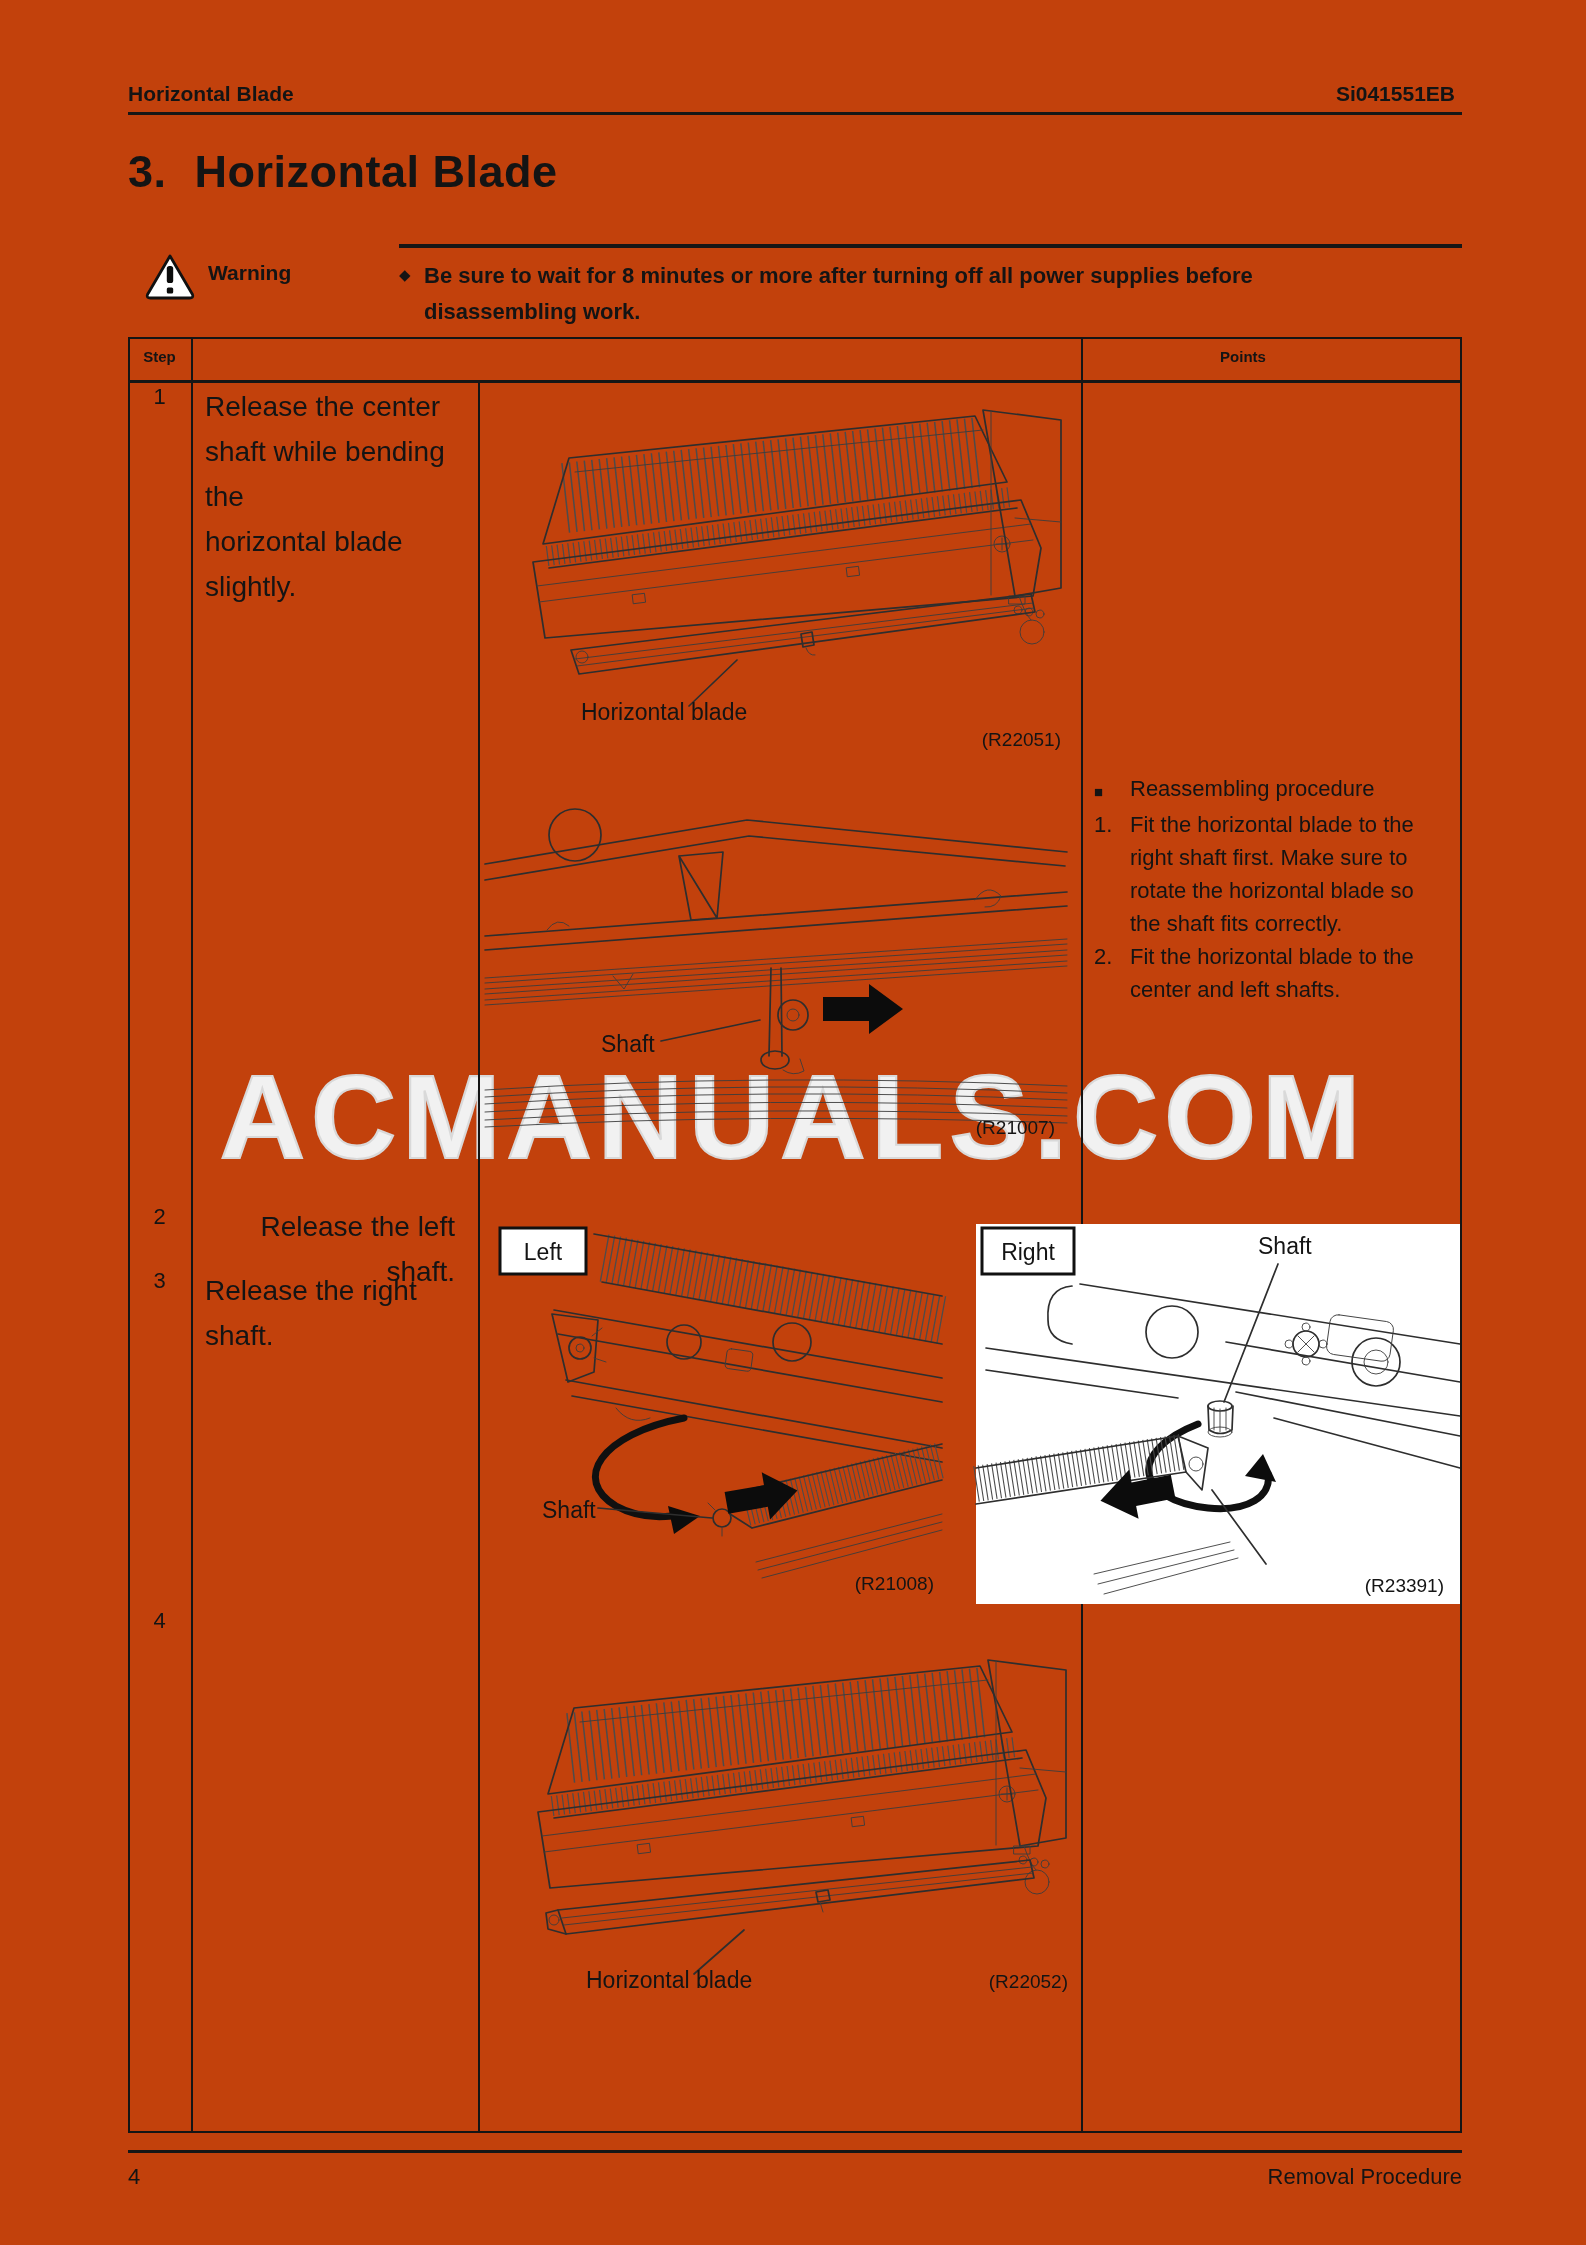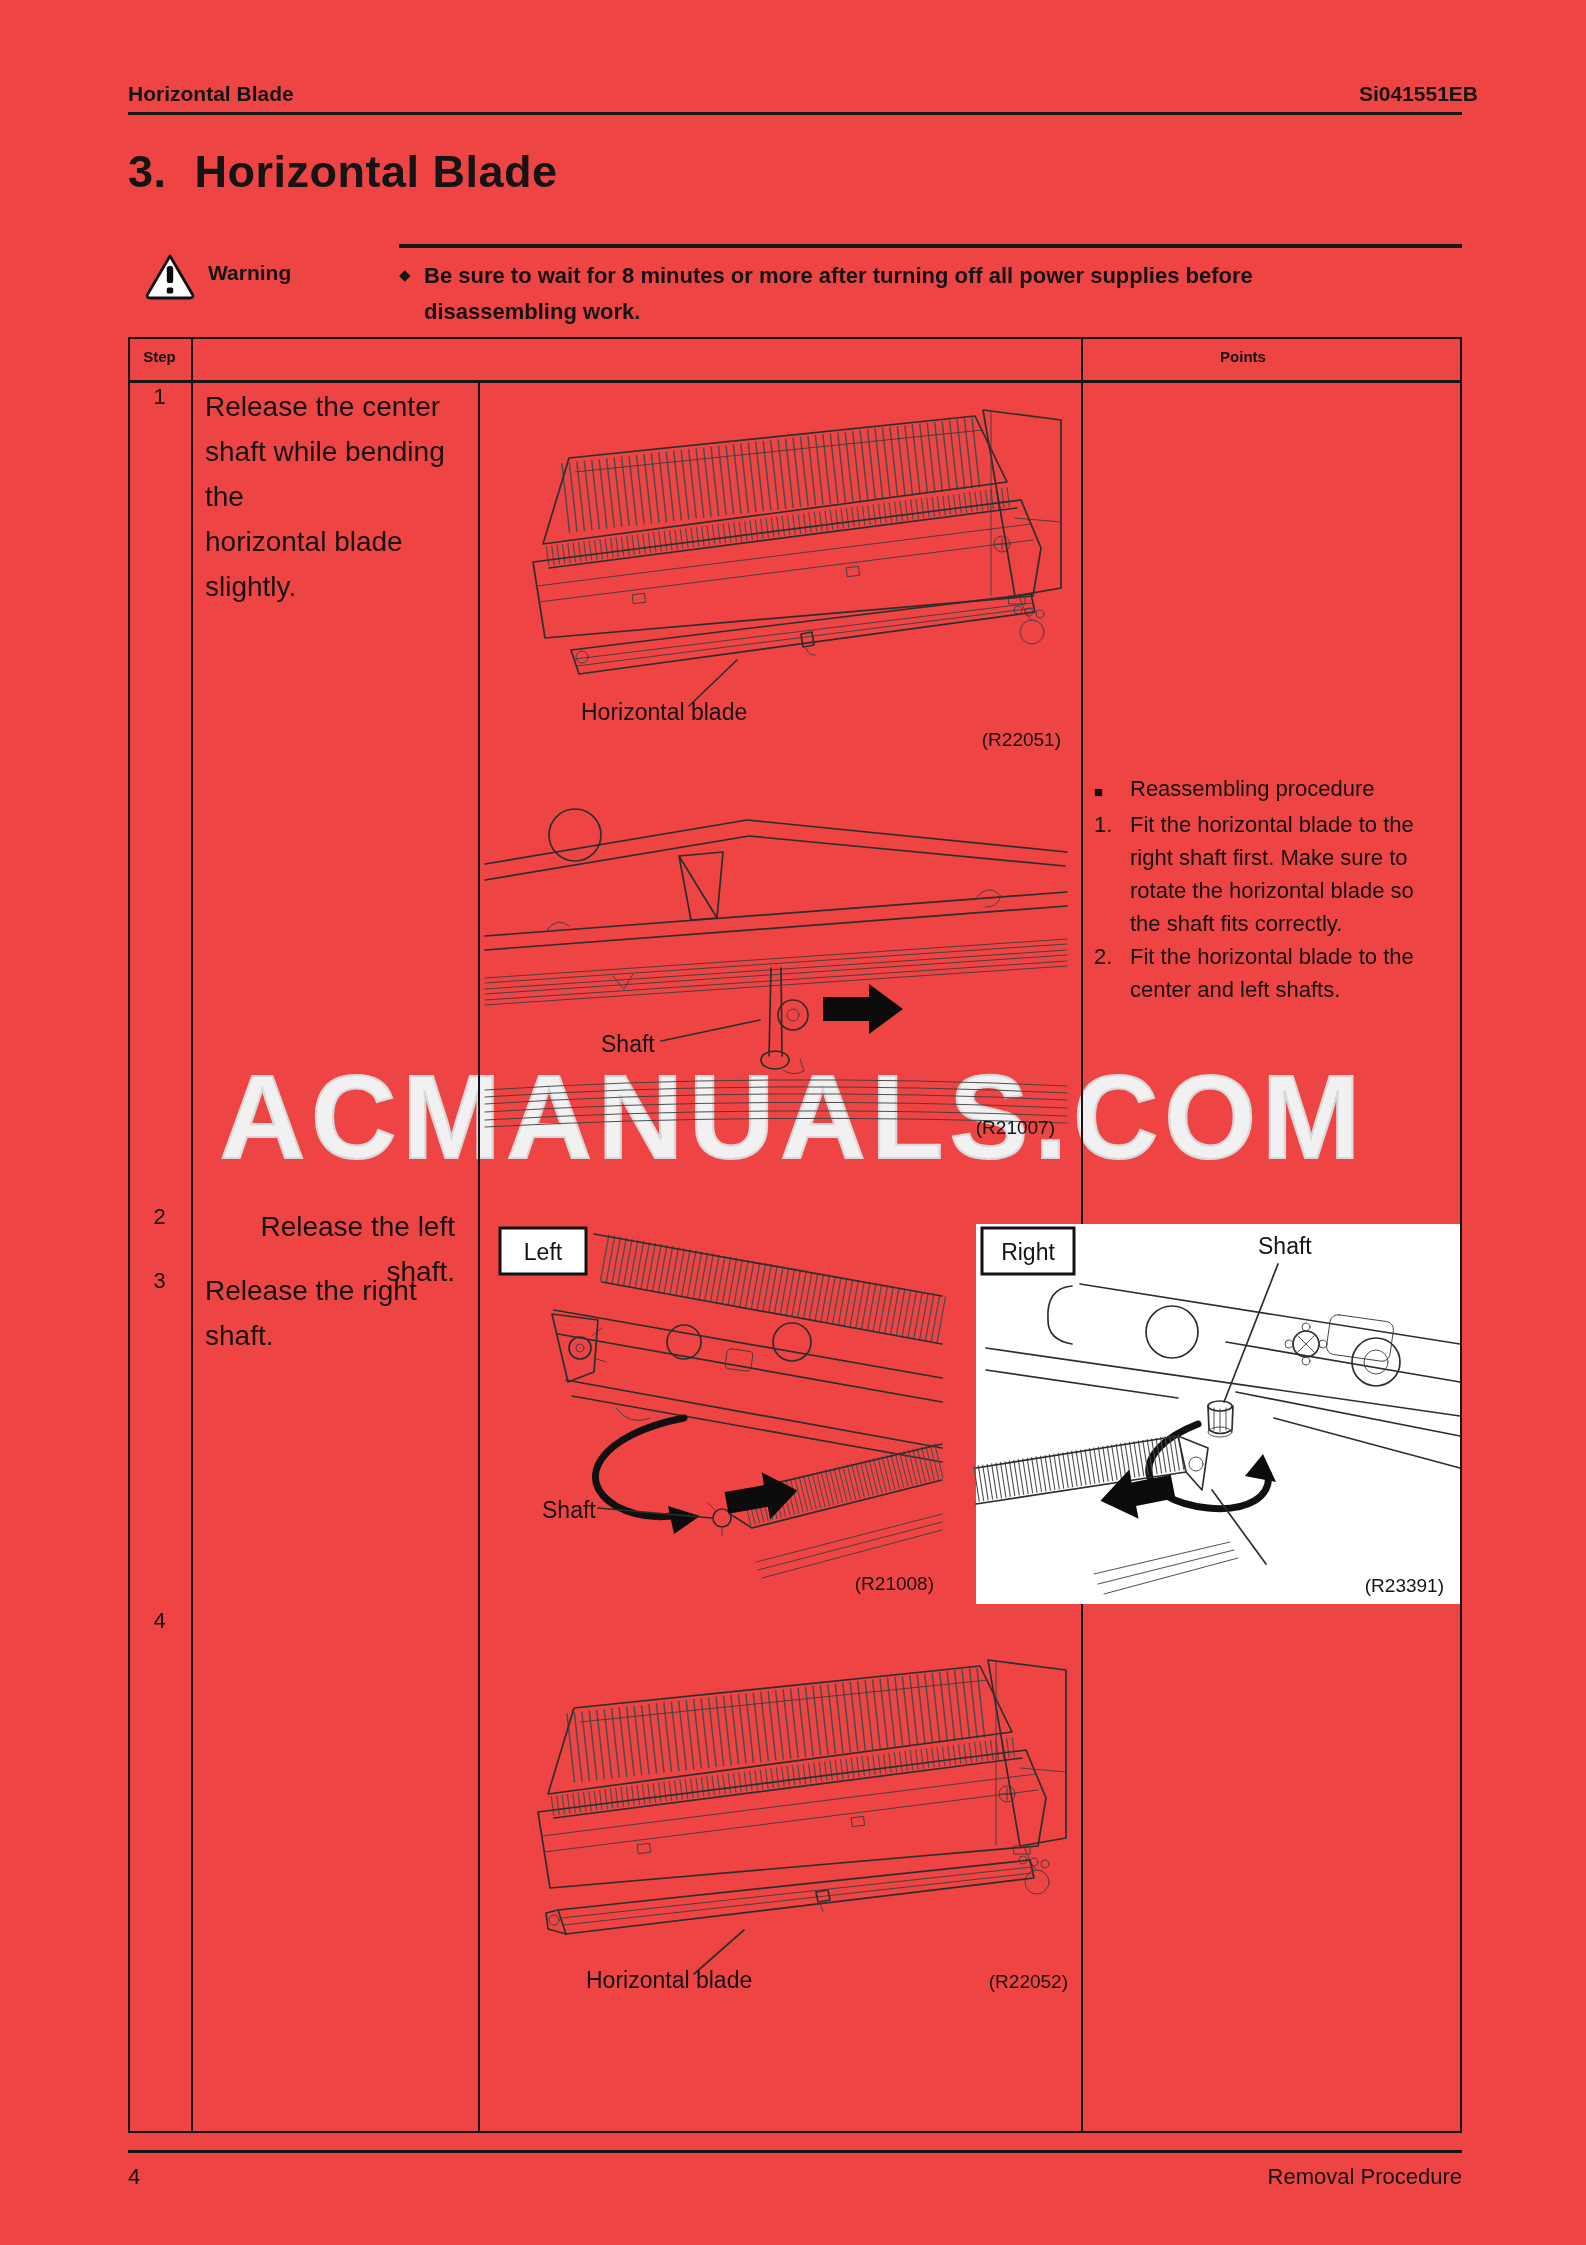--- a/index.html
+++ b/index.html
@@ -1,17 +1,17 @@
 <!DOCTYPE html>
 <html><head>
 <meta charset="utf-8">
 <style>
   html,body{margin:0;padding:0;background:#9a9a9a;}
   .page{
-    position:relative;width:1586px;height:2245px;background:#ef4444;
+    position:relative;width:1586px;height:2245px;background:#c2410c;
     font-family:"Liberation Sans","DejaVu Sans",sans-serif;color:#141414;
     overflow:hidden;margin:0 auto;
   }
   .abs{position:absolute;}
   .rule{position:absolute;background:#161616;}
   .pre{white-space:pre-line;}
 
   
   .run-hd{font-size:21px;font-weight:bold;top:82px;}
   .foot-txt{font-size:22px;top:2164px;}
@@ -52,21 +52,21 @@
   .wbx{fill:#ffffff;stroke:#111111;stroke-width:3;}
   .figcap{font-family:"Liberation Sans","DejaVu Sans",sans-serif;font-size:23px;fill:#141414;}
   .figref{font-family:"Liberation Sans","DejaVu Sans",sans-serif;font-size:19px;fill:#141414;}
 </style>
 </head>
 <body>
 
 <div class="page">
 
   <div class="abs run-hd" style="left:128px;">Horizontal Blade</div>
-  <div class="abs run-hd" style="right:108px;">Si041551EB</div>
+  <div class="abs run-hd" style="right:131px;">Si041551EB</div>
   <div class="rule" style="left:128px;top:112px;width:1334px;height:3px;"></div>
 
   <div class="abs title" style="left:128px;">
     <span>3.</span><span style="display:inline-block;width:28px;"></span><span>Horizontal Blade</span>
   </div>
 
   <div class="rule" style="left:399px;top:244px;width:1063px;height:4px;"></div>
   <svg class="abs" style="left:144px;top:253px;" width="52" height="48" viewBox="0 0 52 48">
     <path d="M26 3 L48.5 41.5 Q50 45 45.5 45 L6.5 45 Q2 45 3.5 41.5 Z" fill="#ffffff" stroke="#111111" stroke-width="2.8" stroke-linejoin="round"></path>
     <rect x="22.8" y="13" width="6.4" height="17" rx="2.6" fill="#0c0c0c"></rect>

